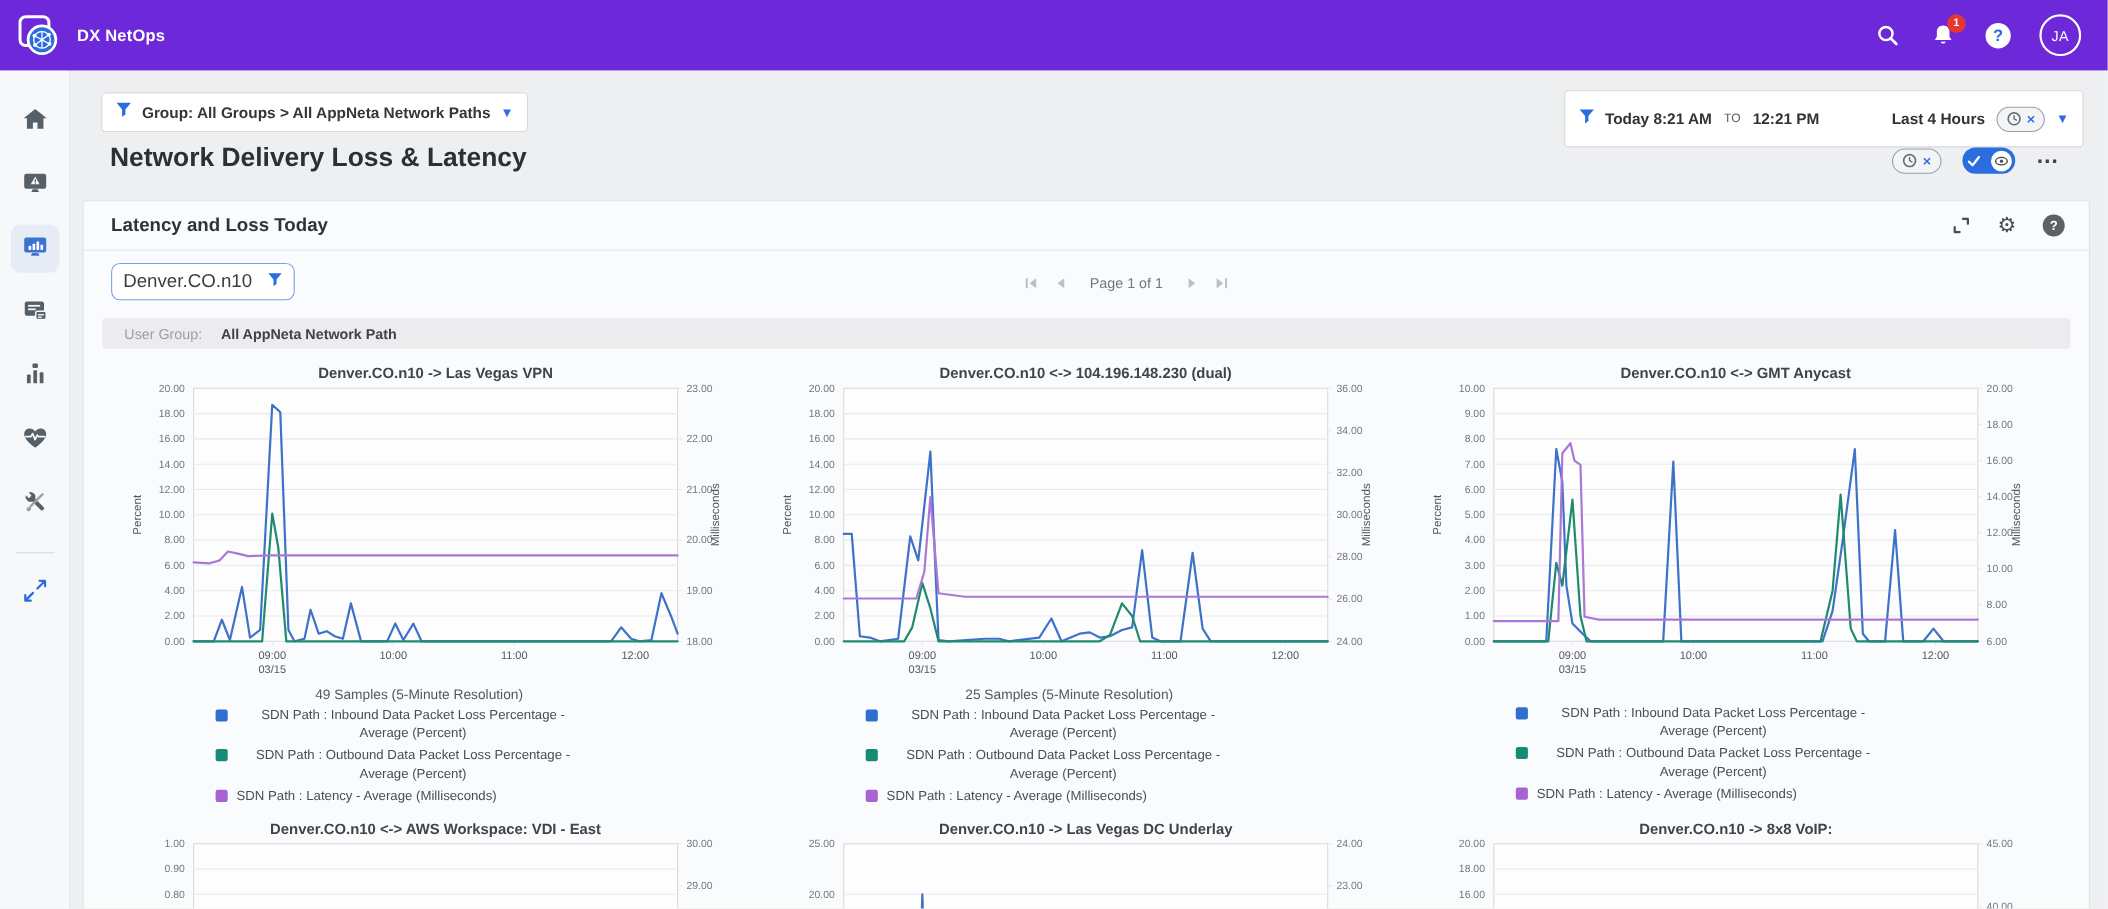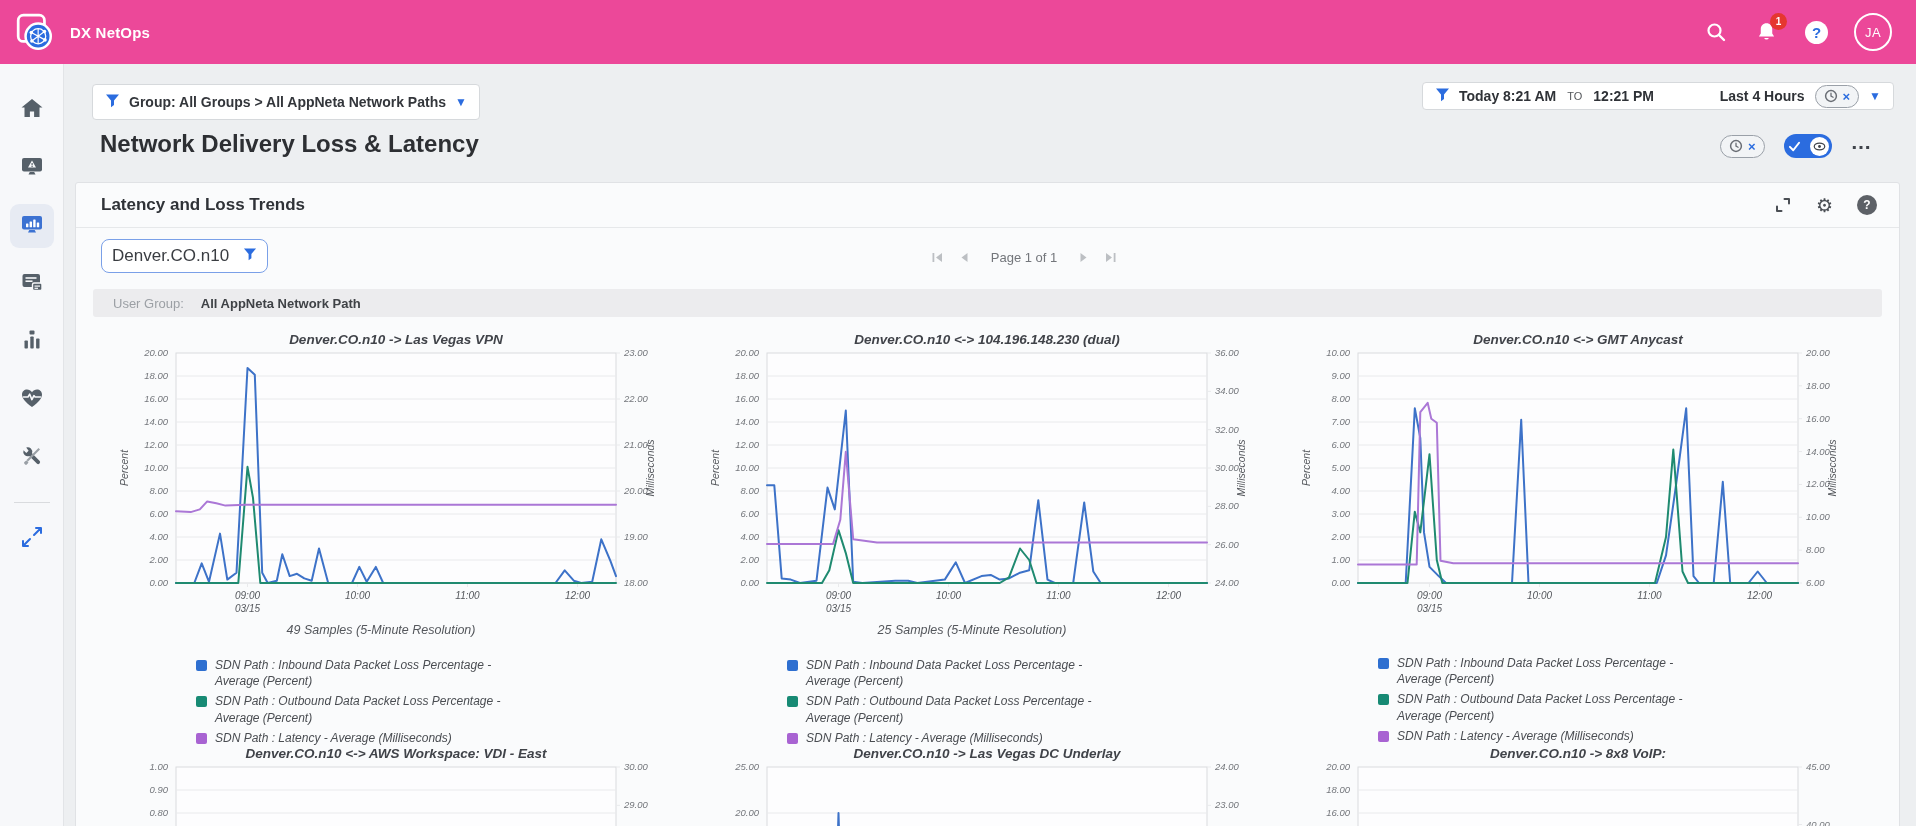--- a/index.html
+++ b/index.html
@@ -1,21 +1,21 @@
 <!DOCTYPE html>
 <html><head>
 <meta charset="utf-8">
 <style>
   * { margin:0; padding:0; box-sizing:border-box; }
   html,body { width:1916px; height:826px; overflow:hidden; background:#edeff1;
               font-family:"Liberation Sans", sans-serif; }
 
   
   .topbar { position:absolute; left:0; top:0; width:1916px; height:64px;
-            background:#ec4899; display:flex; align-items:center; z-index:30; }
+            background:#6d28d9; display:flex; align-items:center; z-index:30; }
   .logo-box { margin-left:12px; width:46px; height:46px; display:flex; align-items:center; justify-content:center; }
   .app-name { color:#fff; font-size:15px; font-weight:bold; margin-left:12px; letter-spacing:.2px; }
   .topbar-right { margin-left:auto; display:flex; align-items:center; gap:26px; padding-right:24px; }
   .tb-icon { position:relative; display:flex; align-items:center; justify-content:center; cursor:pointer; }
   .badge { position:absolute; top:-7px; right:-8px; min-width:17px; height:17px; border-radius:9px;
            background:#e5372f; color:#fff; font-size:10px; font-weight:bold;
            display:flex; align-items:center; justify-content:center; padding:0 4px; }
   .help-circle { width:23px; height:23px; border-radius:50%; background:#fff; color:#2b6cdf;
                  font-weight:bold; font-size:15px; display:flex; align-items:center; justify-content:center; }
   .avatar { width:38px; height:38px; border-radius:50%; border:2px solid #fff; color:#fff;
@@ -31,21 +31,21 @@
   .side-divider { width:36px; border:none; border-top:1px solid #d9dbde; margin:8px 0 14px 0; }
 
   
   .main { position:absolute; left:64px; top:64px; right:0; bottom:0; background:#edeff1; overflow:hidden; }
 
   .chip { position:absolute; left:28px; top:20px; height:36px; background:#fff; border:1px solid #d6d9dc;
           border-radius:4px; display:flex; align-items:center; gap:9px; padding:0 12px; cursor:pointer; }
   .chip-text { font-size:14px; font-weight:bold; color:#33363b; }
   .caret { color:#2b6cdf; font-size:12px; line-height:1; }
 
-  .timebar { position:absolute; left:1358px; top:18px; width:472px; height:28px; background:#fff;
+  .timebar { position:absolute; left:1358px; top:18px; width:472px; height:52px; background:#fff;
              border:1px solid #d6d9dc; border-radius:4px; display:flex; align-items:center;
              gap:9px; padding:0 12px; }
   .time-strong { font-size:14px; font-weight:bold; color:#2f3237; white-space:nowrap; }
   .time-to { font-size:11px; color:#55585c; margin:0 2px; }
   .time-right { margin-left:auto; display:flex; align-items:center; gap:10px; }
   .mini-pill { height:23px; border:1.5px solid #9aa0a8; border-radius:12px; background:#f2f4f6;
                display:flex; align-items:center; gap:5px; padding:0 8px; cursor:pointer; }
   .pill-x { color:#2b6cdf; font-weight:bold; font-size:13px; line-height:1; }
 
   .page-title { position:absolute; left:36px; top:66px; font-size:24px; font-weight:bold; color:#2d2f33; }
@@ -78,23 +78,23 @@
   .pg-btn { cursor:pointer; display:flex; }
 
   .user-band { position:absolute; left:17px; right:17px; top:106px; height:28px; background:#ececee;
                border-radius:3px; display:flex; align-items:center; padding:0 20px; gap:17px; }
   .ug-label { font-size:13px; color:#9ca0a5; }
   .ug-value { font-size:13px; font-weight:bold; color:#3f4246; }
 
   .charts-row { position:absolute; left:20px; display:flex; gap:21px; }
   #charts-row1 { top:148px; }
   #charts-row2 { top:562px; height:140px; overflow:hidden; }
-  .chart { width:570px;font-style:italic; }
+  .chart { width:570px; }
   .samples { text-align:center; font-size:12.5px; color:#54575c; margin-top:-12px; }
-  .legend { margin:20px 0 0 100px; width:340px; }
+  .legend { margin:4px 0 0 100px; width:340px;text-align:center; }
   .legend-item { display:flex; align-items:flex-start; gap:8px; margin-bottom:4px; }
   .legend-sw { width:11px; height:11px; border-radius:2px; flex:none; margin-top:3px; }
   .legend-label { font-size:12px; color:#4a4d52; line-height:1.35; }
 
   
   svg text { font-family:"Liberation Sans", sans-serif; }
   .ct-title { font-size:13.5px; fill:#404349; font-weight:bold; }
   .tick  { font-size:9.5px; fill:#74777c; }
   .xtick { font-size:10px; fill:#54575c; }
   .axlab { font-size:10.5px; fill:#54575c; }
@@ -265,21 +265,21 @@
         <svg width="15" height="15" viewBox="0 0 16 16">
           <ellipse cx="8" cy="8" rx="5.6" ry="3.6" fill="none" stroke="#3f434a" stroke-width="1.3"></ellipse>
           <circle cx="8" cy="8" r="1.5" fill="#3f434a"></circle>
         </svg>
       </span>
     </span>
     <span class="dots">…</span>
   </div>
 
   <div class="card">
-    <div class="card-header">Latency and Loss Trends</div>
+    <div class="card-header">Latency and Loss Today</div>
     <div class="card-icons">
       <span class="pg-btn">
         <svg width="18" height="18" viewBox="0 0 18 18">
           <path d="M3 10.5 v4.5 h4.5 M15 7.5 V3 h-4.5" fill="none" stroke="#4a4e54" stroke-width="2" stroke-linecap="round" stroke-linejoin="round"></path>
         </svg>
         </span>
       <span class="gear-glyph">⚙</span>
       <span class="help-dark">?</span>
     </div>
     <hr class="card-divider">

